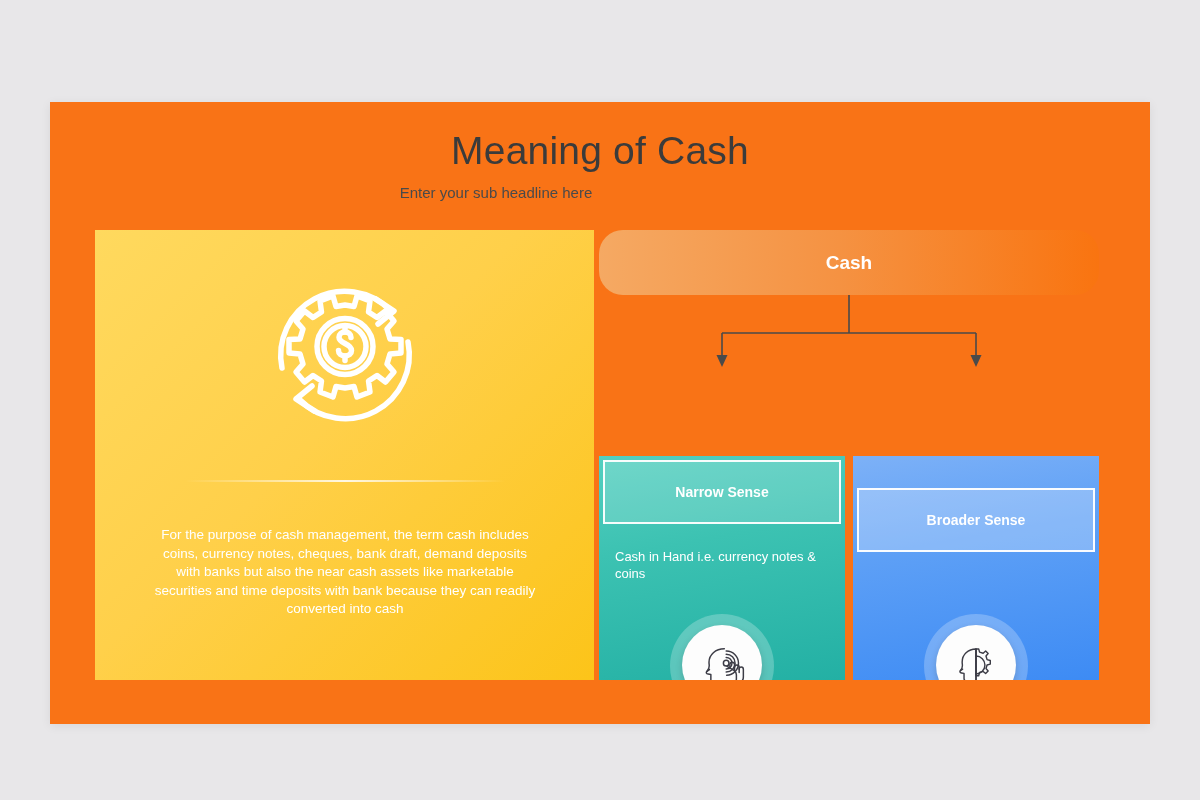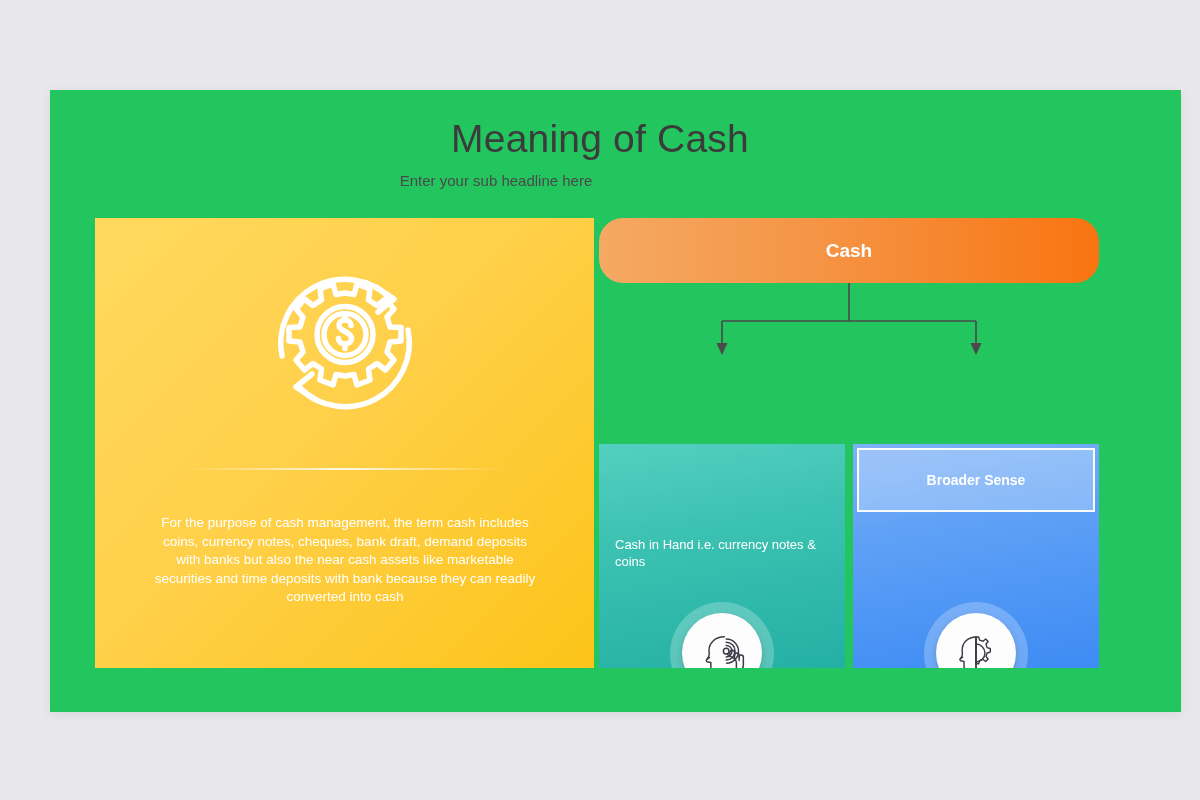--- a/index.html
+++ b/index.html
@@ -11,26 +11,25 @@
     height: 800px;
     background: #e8e7e9;
     font-family: "Liberation Sans", sans-serif;
     overflow: hidden;
   }
 
   
   .slide {
     position: absolute;
     left: 50px;
-    top: 90px;
+    top: 102px;
     width: 1100px;
     height: 622px;
-    background: #22c55e;
+    background: #f97316;
     box-shadow: 0 2px 10px rgba(0,0,0,0.07);
-    padding-left: 31px;
   }
 
   
   .title {
     position: absolute;
     left: 0;
     top: 27px;
     width: 1100px;
     text-align: center;
     font-size: 39px;
@@ -147,21 +146,21 @@
     top: 4px;
     width: 238px;
     height: 64px;
     border: 2px solid rgba(255,255,255,0.95);
     box-sizing: border-box;
     display: flex;
     align-items: center;
     justify-content: center;
   }
   .card-teal .card-header { background: rgba(255,255,255,0.16); }
-  .card-blue .card-header { background: rgba(255,255,255,0.26); }
+  .card-blue .card-header { background: rgba(255,255,255,0.26); margin-top: 28px; }
   .card-header-label {
     font-size: 14px;
     font-weight: bold;
     color: #ffffff;
   }
   .card-desc {
     position: absolute;
     left: 16px;
     top: 92px;
     width: 214px;
@@ -257,20 +256,23 @@
           <path d="M123 38 L377 38"></path>
           <path d="M123 38 L123 63"></path>
           <path d="M377 38 L377 63"></path>
         </g>
         <path d="M123 72 L117.5 60 L128.5 60 Z" fill="#4a4a4a"></path>
         <path d="M377 72 L371.5 60 L382.5 60 Z" fill="#4a4a4a"></path>
       </svg>
     </div>
 
     <div class="card card-teal">
+      <div class="card-header">
+        <span class="card-header-label">Narrow Sense</span>
+      </div>
       <div class="card-desc">Cash in Hand i.e. currency notes &amp; coins</div>
       <div class="card-icon-wrap">
         <div class="icon-glow"></div>
         <div class="icon-disc">
           <svg viewBox="0 0 56 56" width="52" height="52">
             <g fill="none" stroke="#3c3c46" stroke-width="1.6" stroke-linecap="round" stroke-linejoin="round">
               <path d="M30.5 10.5 C21 10.5 14 17 14 25 C14 29 15.5 31 12 34.5 C10.5 36 11 37.5 13 37.8 L16 38.2 L16 44 C16 46 17.2 47 19.5 47 L31 47"></path>
               <path d="M14.5 33 L11.8 34.8"></path>
               <circle cx="32.5" cy="26" r="3"></circle>
               <path d="M32.5 19.8 A6.2 6.2 0 0 1 32.5 32.2"></path>

